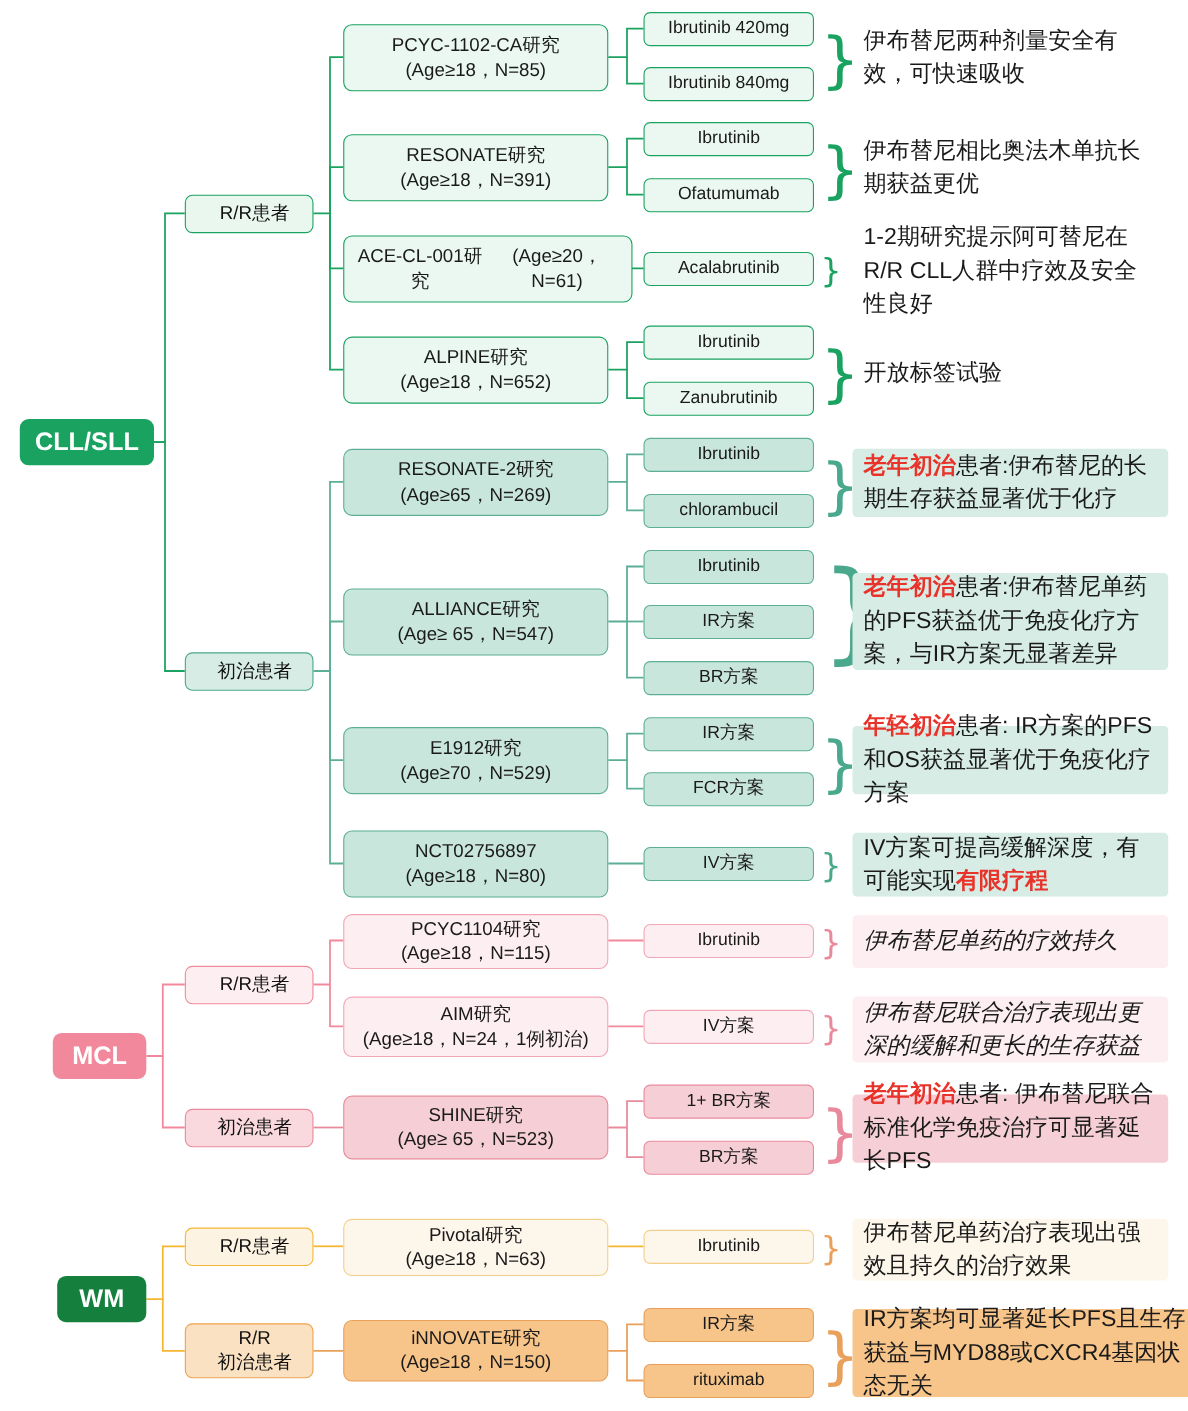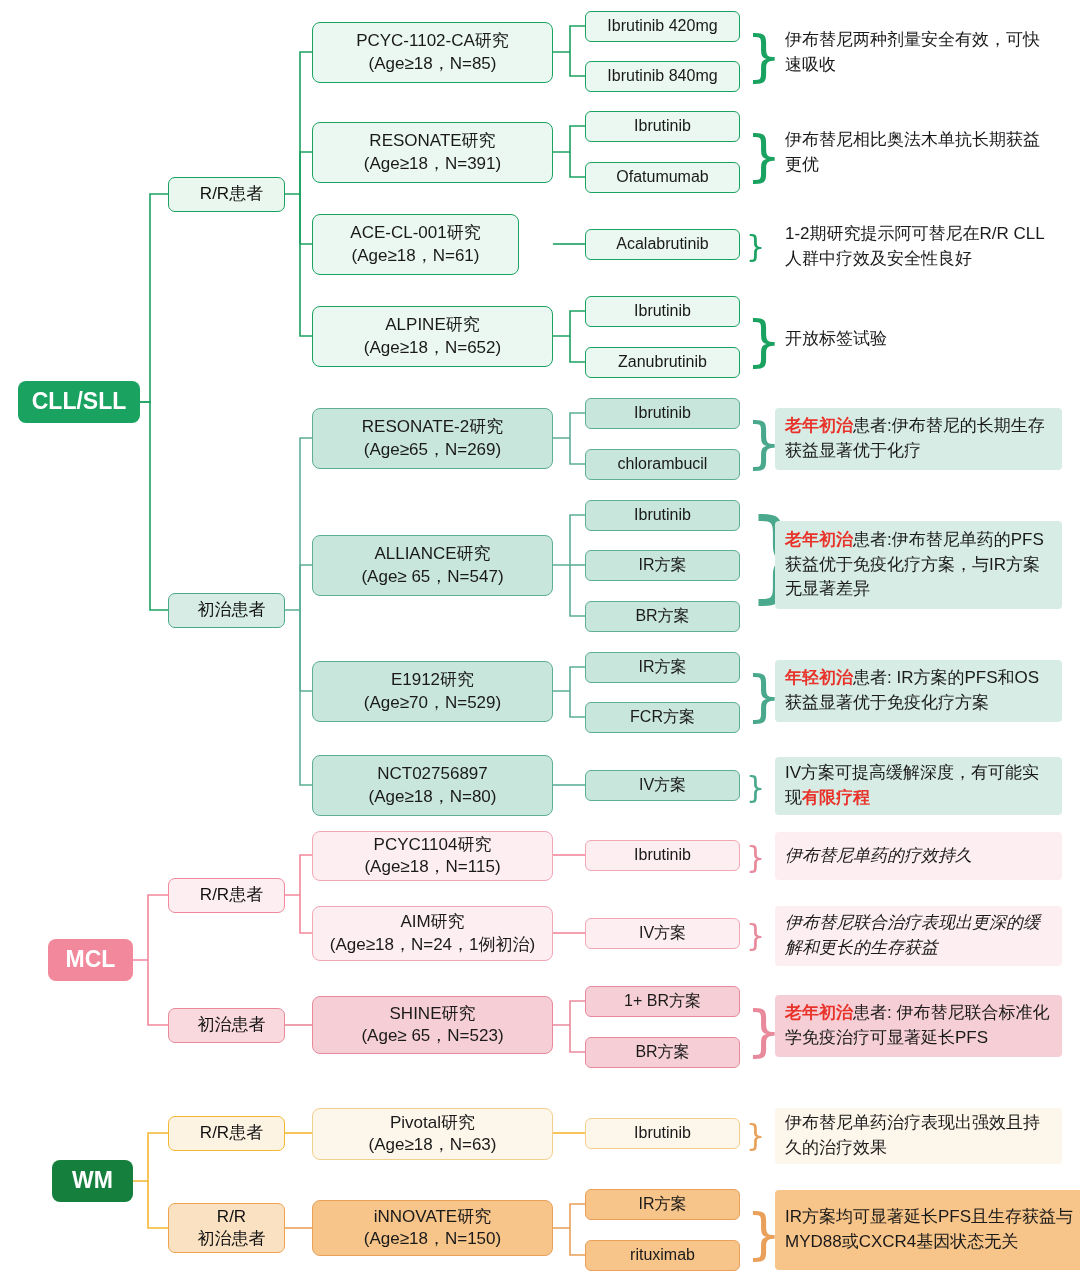--- a/index.html
+++ b/index.html
@@ -32,21 +32,21 @@
   .s-pink{background:#f6cfd6;border:1.5px solid #e98a9c;}
   .s-creamlt{background:#fdf6ea;border:1.5px solid #f3cf8d;}
   .s-orange{background:#f7c489;border:1.5px solid #e9a05a;}
   .arm{border-radius:6px;font-size:16px;}
   .a-green{background:#eaf8f1;border:1.5px solid #1aa260;}
   .a-teal{background:#c9e6dd;border:1.5px solid #5cae97;}
   .a-pinklt{background:#fdeef1;border:1.5px solid #f2a7b6;}
   .a-pink{background:#f6cfd6;border:1.5px solid #e98a9c;}
   .a-creamlt{background:#fdf6ea;border:1.5px solid #f3cf8d;}
   .a-orange{background:#f7c489;border:1.5px solid #e9a05a;}
-  .concl{border-radius:4px;font-size:17px;padding:7px 10px;text-align:left;justify-content:flex-start;line-height:1.45;}
+  .concl{border-radius:4px;font-size:21px;padding:7px 10px;text-align:left;justify-content:flex-start;line-height:1.45;}
   .c-white{background:#ffffff;}
   .c-teal{background:#d7ece4;}
   .c-pinklt{background:#fdeef1;font-style:italic;}
   .c-pink{background:#f6cfd6;}
   .c-creamlt{background:#fdf6ea;}
   .c-orange{background:#f7c489;}
   .hl{color:#e8322a;font-weight:bold;}
   svg.lines{position:absolute;left:0;top:0;width:1080px;height:1283px;pointer-events:none;}
   .brace{position:absolute;color:#1aa260;font-size:30px;line-height:1;font-family:"DejaVu Sans",sans-serif;}
   .brace.b-teal{color:#4aa88c;}
@@ -139,23 +139,23 @@
   </div>
 
   <div class="node study s-green" style="left:312px;top:22px;width:241px;height:61px;flex-direction:column;">
     <span>PCYC-1102-CA研究</span>
     <span class="l2">(Age≥18，N=85)</span>
   </div>
   <div class="node study s-green" style="left:312px;top:122px;width:241px;height:61px;flex-direction:column;">
     <span>RESONATE研究</span>
     <span class="l2">(Age≥18，N=391)</span>
   </div>
-  <div class="node study s-green" style="left:312px;top:214px;width:207px;height:61px;flex-direction:column;">
+  <div class="node study s-green" style="left:312px;top:214px;width:263px;height:61px;flex-direction:row;">
     <span>ACE-CL-001研究</span>
-    <span class="l2">(Age≥18，N=61)</span>
+    <span class="l2">(Age≥20，N=61)</span>
   </div>
   <div class="node study s-green" style="left:312px;top:306px;width:241px;height:61px;flex-direction:column;">
     <span>ALPINE研究</span>
     <span class="l2">(Age≥18，N=652)</span>
   </div>
   <div class="node study s-teal" style="left:312px;top:408px;width:241px;height:61px;flex-direction:column;">
     <span>RESONATE-2研究</span>
     <span class="l2">(Age≥65，N=269)</span>
   </div>
   <div class="node study s-teal" style="left:312px;top:535px;width:241px;height:61px;flex-direction:column;">

